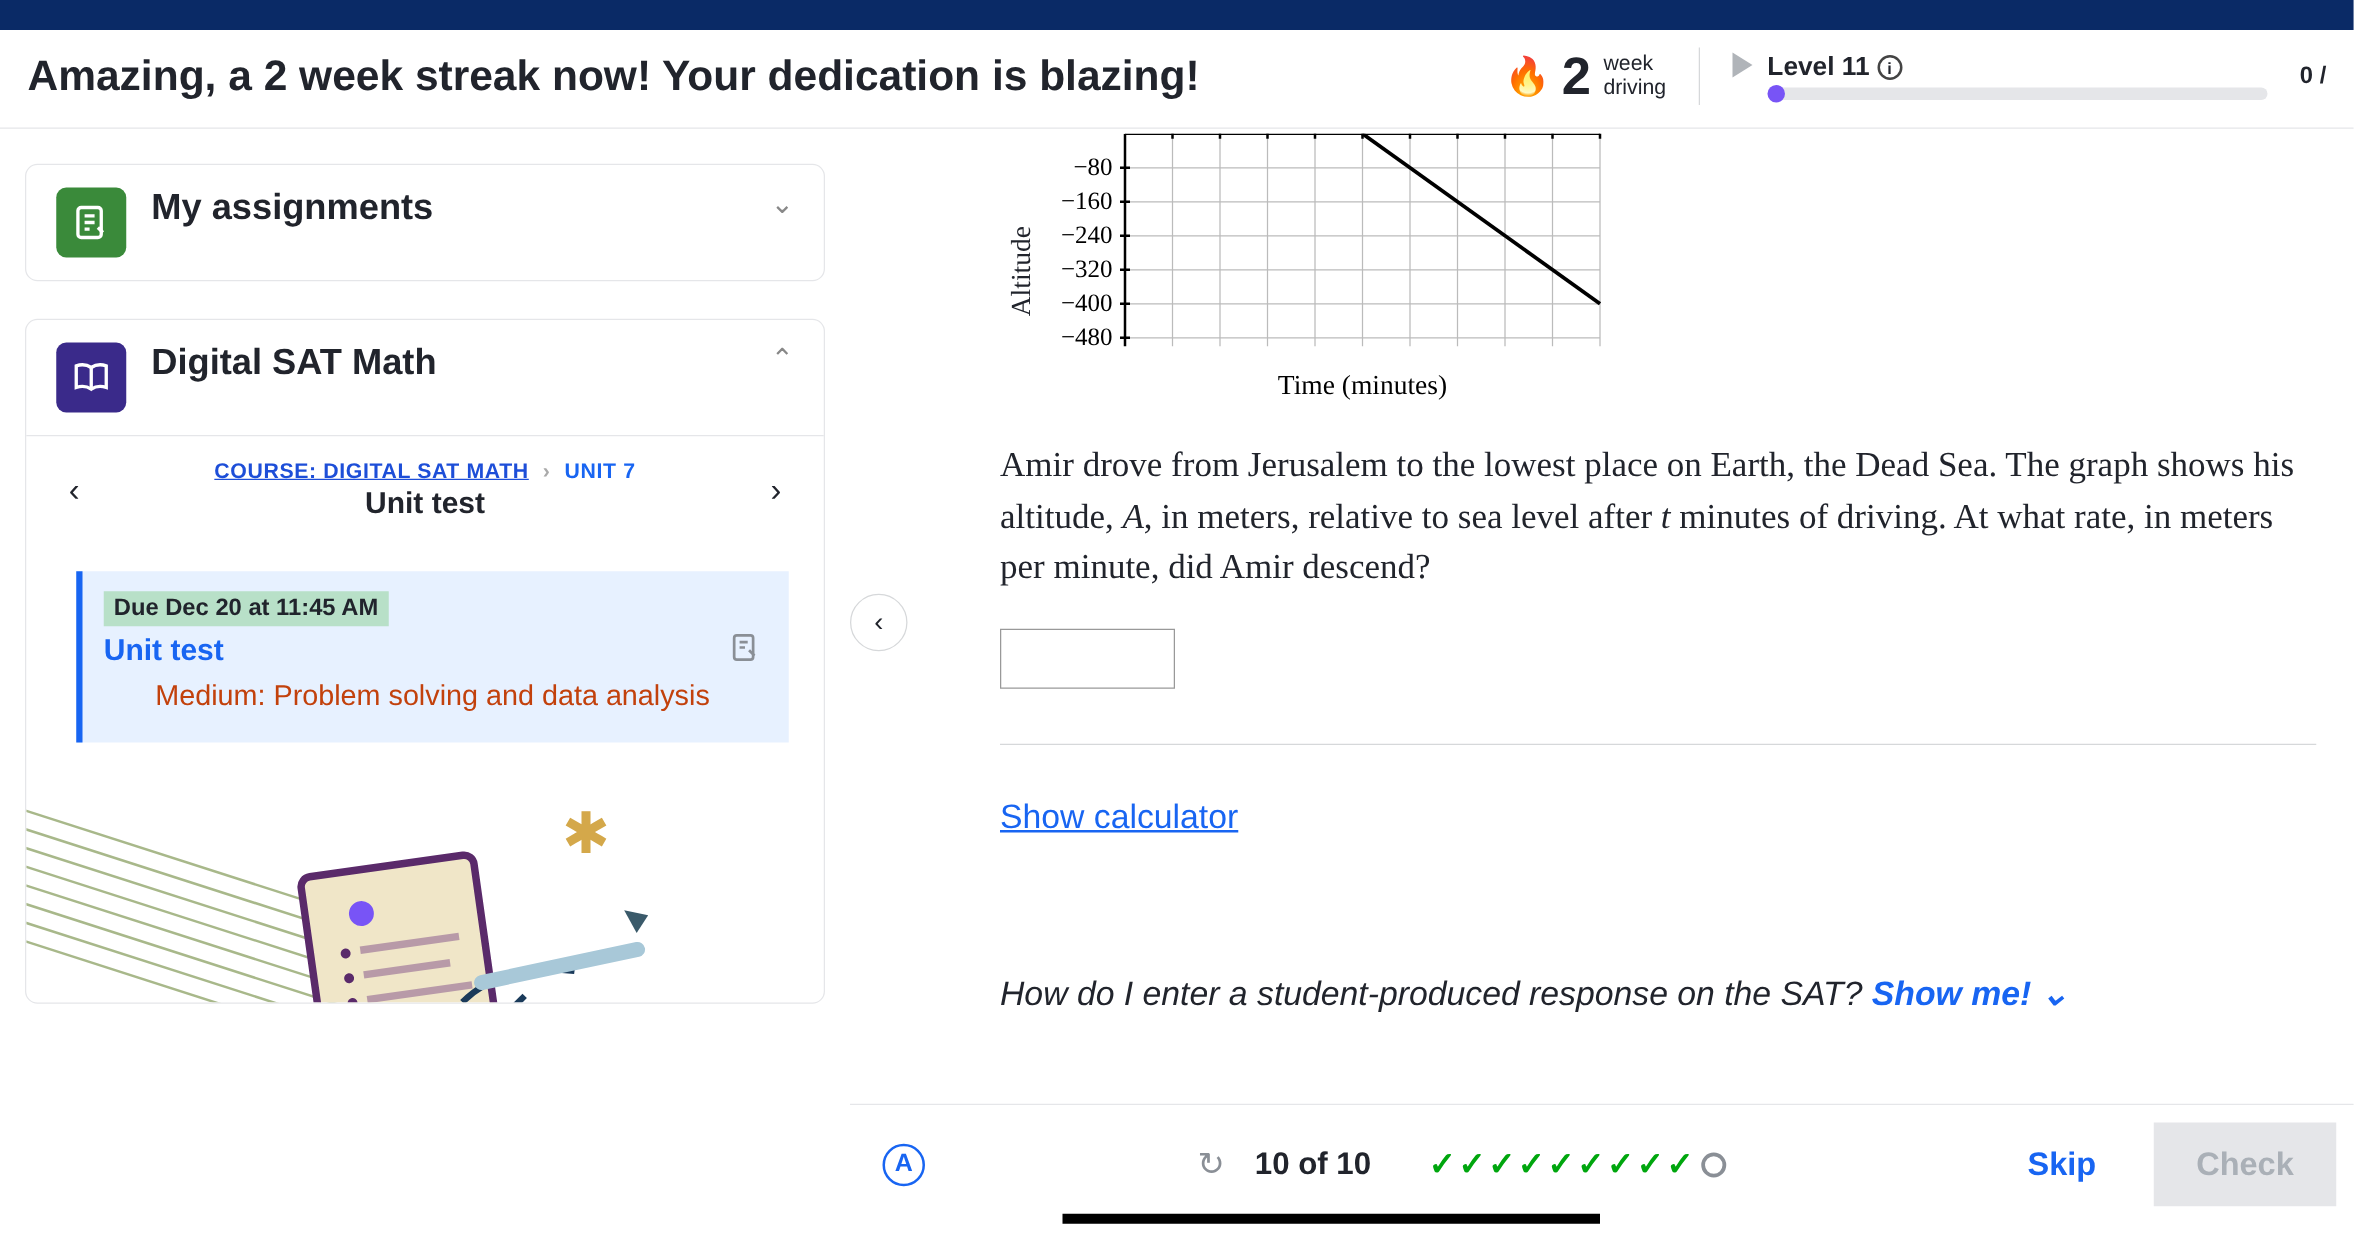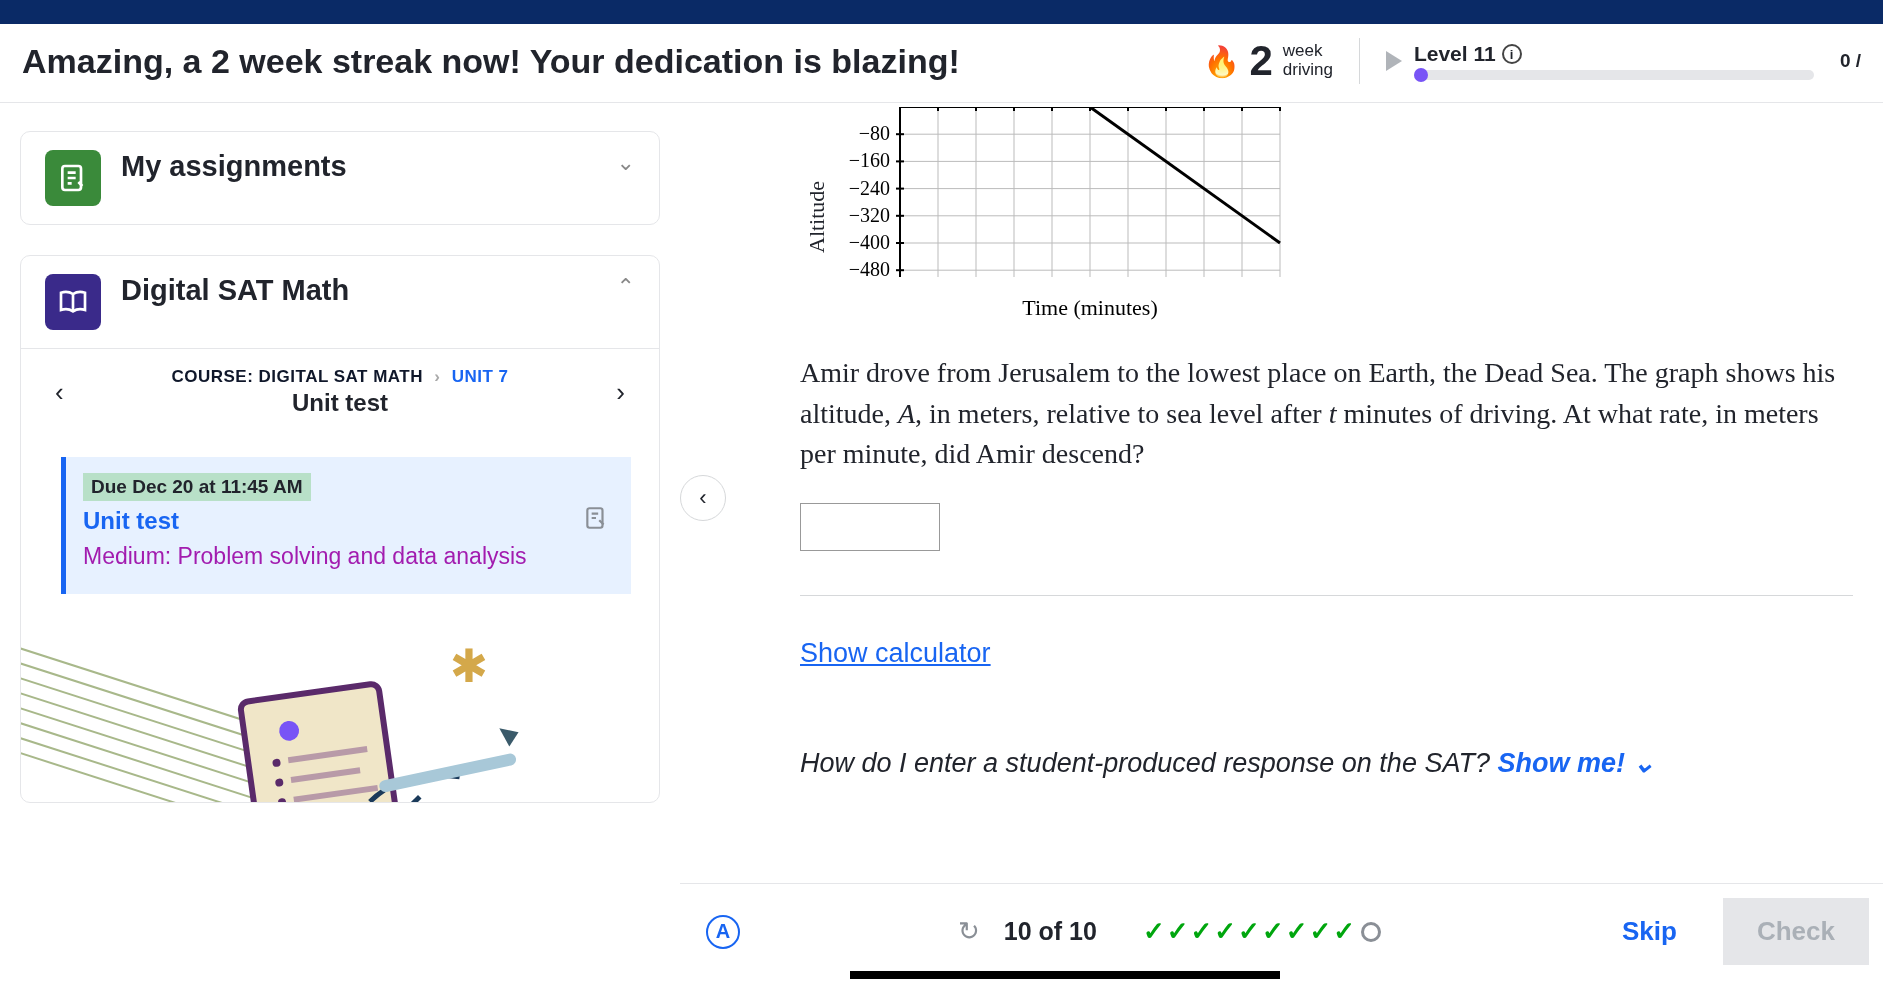--- a/index.html
+++ b/index.html
@@ -6,63 +6,63 @@
 body{font-family:-apple-system,BlinkMacSystemFont,"Segoe UI",Helvetica,Arial,sans-serif;background:#fff;color:#21242c;width:1883px;height:996px;overflow:hidden;}
 .topbar{height:24px;background:#0a2a66;}
 .header{display:flex;align-items:center;justify-content:space-between;padding:14px 22px 18px 22px;border-bottom:1px solid #e5e6e9;}
 .header-msg{font-size:34px;font-weight:700;}
 .header-right{display:flex;align-items:center;gap:26px;}
 .streak{display:flex;align-items:center;gap:10px;}
 .flame{width:34px;height:34px;display:flex;align-items:center;justify-content:center;font-size:30px;color:#ff5b00;}
 .streak-num{font-size:42px;font-weight:700;line-height:1;}
 .streak-label{font-size:17px;line-height:1.1;}
 .vdiv{width:1px;height:46px;background:#d6d8da;}
-.level-box{display:flex;align-items:center;gap:12px;}
+.level-box{display:flex;align-items:flex-start;gap:12px;}
 .play-tri{width:0;height:0;border-left:16px solid #b0b4b9;border-top:10px solid transparent;border-bottom:10px solid transparent;}
 .level-text{font-size:21px;font-weight:700;display:flex;align-items:center;gap:6px;}
 .info-circle{width:20px;height:20px;border:2px solid #444;border-radius:50%;display:inline-flex;align-items:center;justify-content:center;font-size:13px;font-weight:700;}
 .level-progress{width:400px;height:10px;background:#e5e6e9;border-radius:5px;margin-top:4px;position:relative;}
 .level-progress .dot{width:14px;height:14px;background:#7854f6;border-radius:50%;position:absolute;left:0;top:-2px;}
 .level-frac{font-size:19px;color:#21242c;font-weight:700;}
 
 .layout{display:flex;height:calc(100% - 24px - 96px);}
 .sidebar{width:680px;padding:28px 20px 0 20px;display:flex;flex-direction:column;gap:30px;overflow:hidden;}
 .panel{border:1px solid #e5e6e9;border-radius:10px;background:#fff;}
 .panel-head{display:flex;gap:20px;padding:18px 24px;cursor:pointer;}
 .panel-icon{width:56px;height:56px;border-radius:8px;display:flex;align-items:center;justify-content:center;font-size:28px;color:#fff;}
 .ic1{background:#3a8a3a;}
 .ic2{background:#3a2a8a;}
 .panel-title{font-size:29px;font-weight:700;flex:1;}
 .chev{font-size:22px;color:#888;}
 .crumb-row{display:flex;align-items:center;padding:18px 28px;gap:10px;border-top:1px solid #e5e6e9;}
 .chev-nav{font-size:26px;color:#21242c;cursor:pointer;padding:0 6px;}
 .crumb-center{flex:1;text-align:center;}
 .crumb-line1{font-size:17px;font-weight:700;letter-spacing:.5px;}
-.crumb-line1 .c1{color:#0f172a;}
+.crumb-line1 .c1{color:#1d4ed8;text-decoration:underline;}
 .crumb-line1 .sep{color:#aaa;margin:0 6px;}
 .crumb-line1 .c2{color:#1865f2;}
 .crumb-line2{font-size:24px;font-weight:600;margin-top:2px;}
 .assignment{margin:22px 28px 28px 40px;background:#e7f1ff;border-left:5px solid #1865f2;padding:16px 22px 22px 17px;position:relative;}
 .due{background:#b8e0c8;display:inline-block;padding:3px 8px;font-size:19px;font-weight:600;}
 .assign-title{color:#1865f2;font-size:24px;font-weight:700;margin-top:6px;}
-.assign-sub{color:#a21caf;font-size:23px;margin-top:6px;line-height:1.35;}
+.assign-sub{color:#c2410c;font-size:23px;margin-top:6px;line-height:1.35;text-align:center;}
 .edit-icon{position:absolute;right:22px;top:48px;font-size:26px;color:#8a8f96;}
 .illus{height:180px;position:relative;overflow:hidden;}
 
 .main{flex:1;position:relative;display:flex;flex-direction:column;}
 .collapse-btn{position:absolute;left:0;top:372px;width:46px;height:46px;border:1px solid #d6d8da;border-radius:50%;background:#fff;display:flex;align-items:center;justify-content:center;font-size:22px;cursor:pointer;}
 .content{padding:0 30px 0 120px;flex:1;overflow:hidden;}
 .chart-wrap{display:flex;gap:0;margin-top:4px;}
 .ylabel{writing-mode:vertical-rl;transform:rotate(180deg);font-family:"Times New Roman",serif;font-size:22px;text-align:center;padding-right:4px;}
 .chart{position:relative;width:460px;height:220px;}
 .question{font-size:28px;line-height:1.45;margin-top:26px;font-family:"Times New Roman",serif;}
 .answer-input{width:140px;height:48px;border:1px solid #999;margin-top:28px;font-size:22px;padding:0 10px;}
 .hr{border:0;border-top:1px solid #d6d8da;margin-top:44px;}
 .show-calc{color:#1865f2;font-size:27px;text-decoration:underline;margin-top:42px;display:inline-block;cursor:pointer;}
-.hint-row{font-size:27px;font-style:italic;margin-top:78px;}
+.hint-row{font-size:27px;font-style:italic;margin-top:110px;}
 .hint-row a{color:#1865f2;font-weight:600;text-decoration:none;}
 .footer{display:flex;align-items:center;padding:14px 14px 14px 26px;border-top:1px solid #e5e6e9;gap:24px;}
 .circle-a{width:34px;height:34px;border:2.5px solid #1865f2;border-radius:50%;display:flex;align-items:center;justify-content:center;color:#1865f2;font-weight:700;font-size:20px;}
 .spacer{flex:0 0 170px;}
 .reload{font-size:26px;color:#8a8f96;cursor:pointer;}
 .progress-text{font-size:25px;font-weight:700;}
 .checks{display:flex;gap:2px;margin-left:22px;}
 .check{color:#00a60e;font-size:26px;font-weight:700;}
 .circ-empty{width:20px;height:20px;border:3px solid #8a8f96;border-radius:50%;margin-top:6px;margin-left:4px;}
 .footer-spacer{flex:1;}

